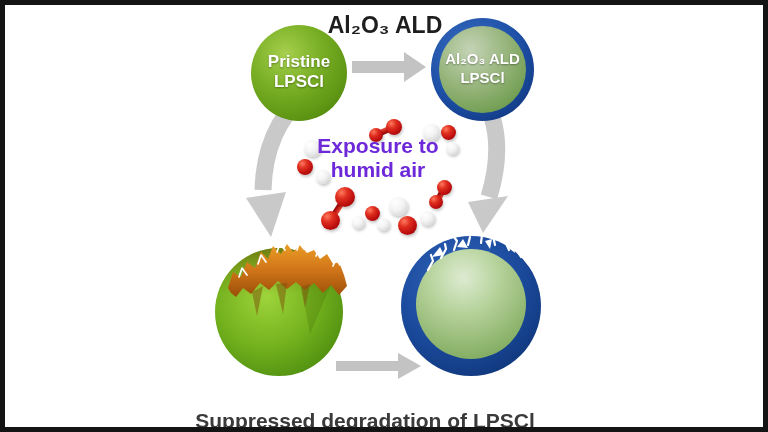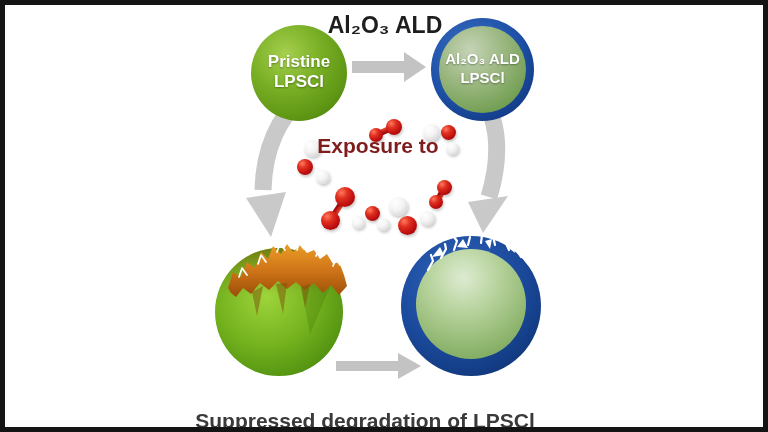--- a/index.html
+++ b/index.html
@@ -47,21 +47,21 @@
   .sphere-label{
     position:absolute;left:0;right:0;text-align:center;color:#ffffff;font-weight:bold;
     text-shadow:0 1px 2px rgba(0,0,0,0.35);
   }
   .lbl-pristine{top:27px;font-size:17px;line-height:20px;}
   .lbl-coated{top:31px;font-size:15px;line-height:19px;}
 
   
   .txt{position:absolute;text-align:center;font-weight:bold;}
   .txt-process{left:320px;top:12px;width:130px;font-size:23px;color:#1e1e1e;}
-  .txt-exposure{left:288px;top:134px;width:180px;font-size:21px;line-height:24px;color:#7f1d1d;}
+  .txt-exposure{left:288px;top:134px;width:180px;font-size:21px;line-height:24px;color:#6d28d9;}
   .txt-caption{left:183px;top:385px;width:364px;font-size:21px;color:#3a3a3a;margin-top:24px;}
 
   
   .atom{position:absolute;border-radius:50%;box-shadow:1px 2px 3px rgba(0,0,0,0.22);}
   .atom.O{background:radial-gradient(circle at 33% 28%, #ff7a60 0%, #e03020 30%, #c01010 62%, #870404 100%);}
   .atom.H{background:radial-gradient(circle at 33% 28%, #ffffff 0%, #f2f2f2 45%, #dadada 75%, #b5b5b5 100%);}
   .bond{position:absolute;height:6px;border-radius:3px;
     background:linear-gradient(180deg,#e8503a 0%, #b50d0d 70%, #8a0505 100%);}
 </style>
 </head>
@@ -183,17 +183,18 @@
       <div class="atom H" style="left: 419.5px; top: 210.5px; height: 15px; width: 15px;"></div>
       <div class="bond" style="width: 17px; left: 431.5px; top: 191.5px; transform: rotate(2.06075rad);"></div>
       <div class="atom O" style="left: 436.5px; top: 179.5px; height: 15px; width: 15px;"></div>
       <div class="atom O" style="left: 429px; top: 195px; height: 14px; width: 14px;"></div>
     </div>
 
   <div class="layer z5">
     <div class="txt txt-process">Al₂O₃ ALD</div>
     <div class="txt txt-exposure">
       <div>Exposure to</div>
+      <div>humid air</div>
     </div>
     <div class="txt txt-caption">Suppressed degradation of LPSCl</div>
   </div>
 
 </div>
 
 </body></html>

